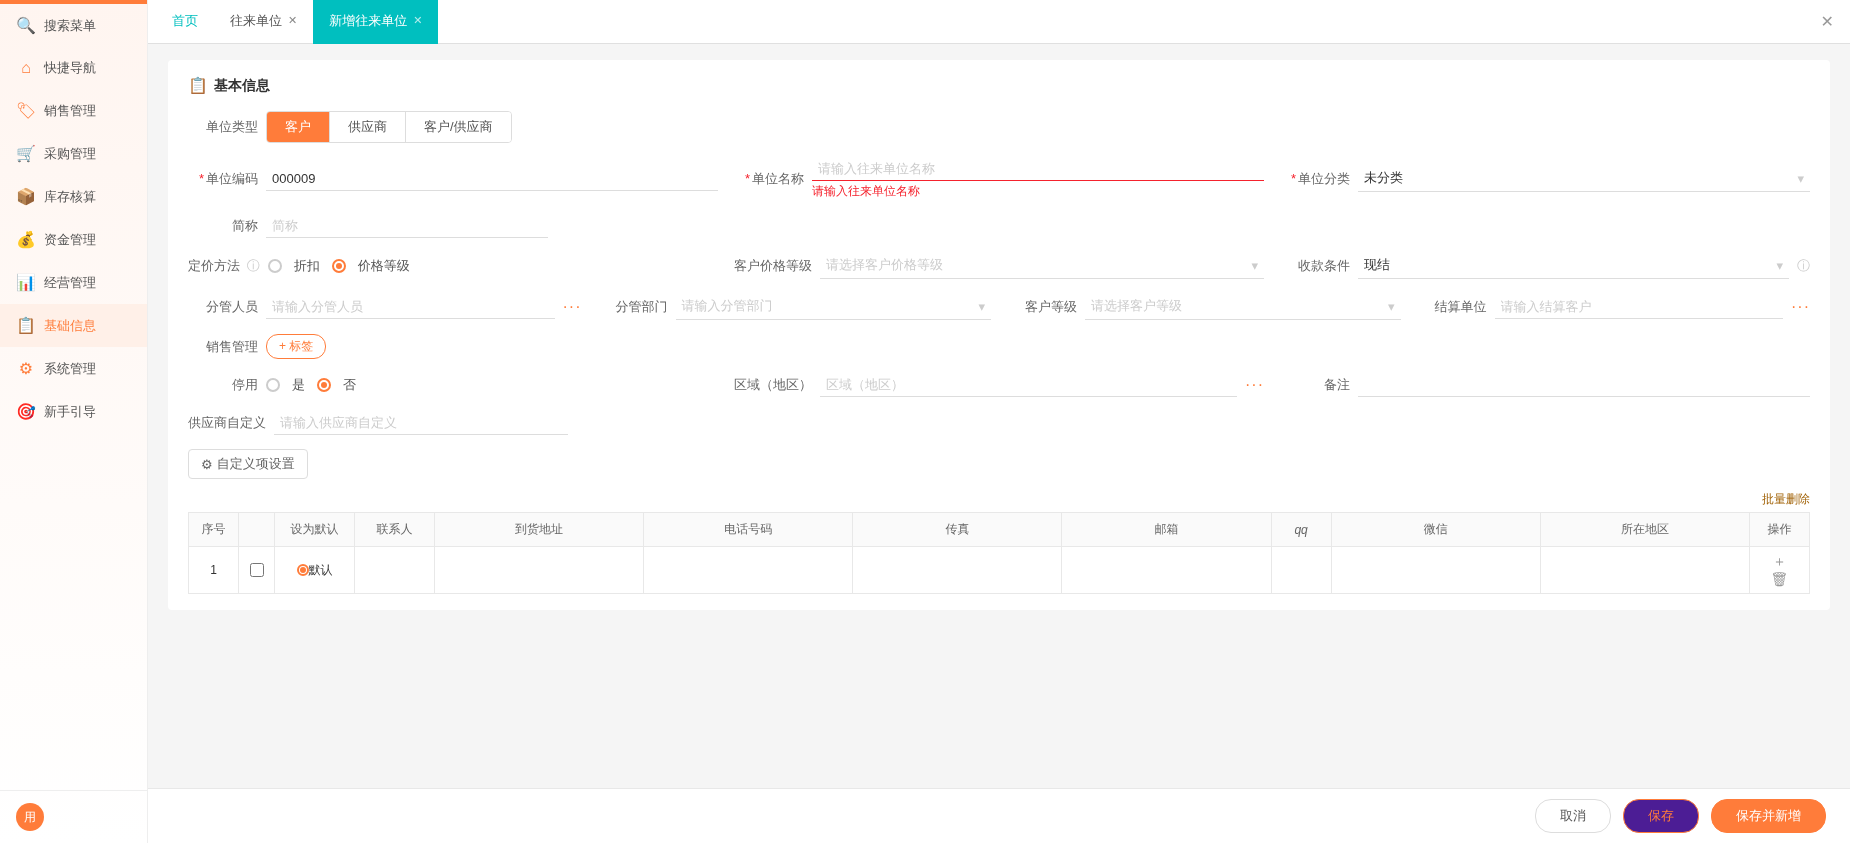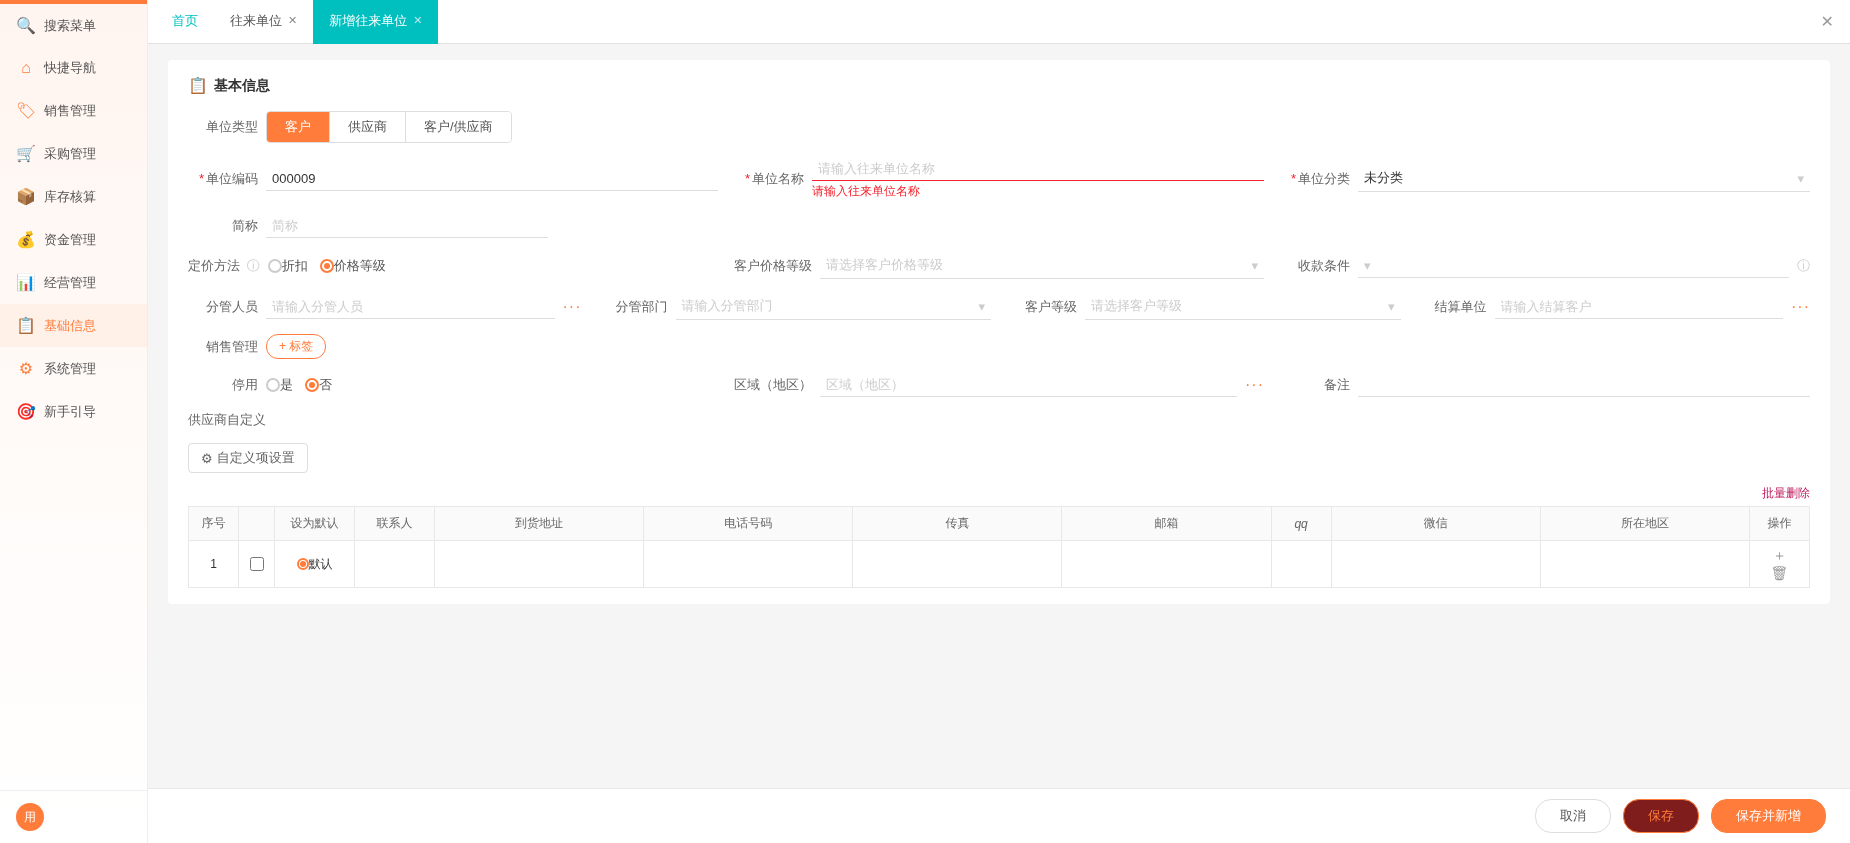--- a/index.html
+++ b/index.html
@@ -177,21 +177,21 @@
       min-width: 120px;
       gap: 4px;
       color: #ccc;
       font-size: 13px;
     }
     .form-select .select-text { flex: 1; }
     .form-select .select-text.has-value { color: #333; }
 
     
     .radio-group { display: flex; align-items: center; gap: 12px; }
-    .radio-item { display: flex; align-items: center; gap: 0; cursor: pointer; }
+    .radio-item { display: flex; align-items: center; gap: 12px; cursor: pointer; }
     .radio-circle {
       width: 14px; height: 14px; border-radius: 50%;
       border: 2px solid #ccc;
       display: flex; align-items: center; justify-content: center;
     }
     .radio-circle.checked { border-color: #ff7c3a; }
     .radio-circle.checked::after { content: ''; width: 6px; height: 6px; border-radius: 50%; background: #ff7c3a; }
     .radio-label { font-size: 13px; color: #555; }
 
     
@@ -212,39 +212,39 @@
     .custom-settings-btn {
       display: flex; align-items: center; gap: 4px;
       border: 1px solid #ddd; border-radius: 4px;
       padding: 5px 12px; cursor: pointer; color: #666; font-size: 13px;
       background: #fff;
     }
 
     
     .table-section { margin-top: 8px; }
     .table-toolbar { display: flex; justify-content: flex-end; margin-bottom: 4px; }
-    .batch-delete { color: #be185d; font-size: 12px; cursor: pointer; }
+    .batch-delete { color: #a16207; font-size: 12px; cursor: pointer; }
     table { width: 100%; border-collapse: collapse; font-size: 12px; }
     th { background: #fafafa; border: 1px solid #e8e8e8; padding: 8px 12px; color: #666; font-weight: 500; text-align: center; }
     td { border: 1px solid #e8e8e8; padding: 6px; text-align: center; color: #333; }
     .table-action-btn { background: none; border: none; cursor: pointer; color: #999; font-size: 14px; padding: 0 3px; }
 
     
     .footer {
       display: flex;
       justify-content: flex-end;
       align-items: center;
       gap: 12px;
       padding: 10px 24px;
       background: #fff;
       border-top: 1px solid #e8e8e8;
     }
     .btn { padding: 7px 24px; border-radius: 16px; cursor: pointer; font-size: 13px; border: 1px solid; }
     .btn-cancel { background: #fff; border-color: #ddd; color: #555; }
-    .btn-save { background: #7f1d1d; border-color: #ff7c3a; color: #ff7c3a; }
+    .btn-save { background: #4c1d95; border-color: #ff7c3a; color: #ff7c3a; }
     .btn-save-new { background: #ff7c3a; border-color: #ff7c3a; color: #fff; }
 
     
     ::-webkit-scrollbar { width: 6px; }
     ::-webkit-scrollbar-track { background: #f0f0f0; }
     ::-webkit-scrollbar-thumb { background: #ccc; border-radius: 3px; }
 
     .help-icon { color: #ccc; cursor: pointer; font-size: 13px; }
 
     .field-wrapper { position: relative; display: flex; flex-direction: column; flex: 1; }
@@ -387,20 +387,21 @@
         <div class="form-field">
           <span class="form-label">客户价格等级</span>
           <div class="form-select">
             <span class="select-text">请选择客户价格等级</span>
             <span class="select-arrow">▾</span>
           </div>
         </div>
         <div class="form-field">
           <span class="form-label">收款条件</span>
           <div class="form-select">
+            <span class="select-text has-value">现结</span>
             <span class="select-arrow">▾</span>
           </div>
           <span class="help-icon">ⓘ</span>
         </div>
       </div>
 
       <div class="form-row">
         <div class="form-field">
           <span class="form-label">分管人员</span>
           <input class="form-input" type="text" placeholder="请输入分管人员" style="">
@@ -455,20 +456,21 @@
         </div>
         <div class="form-field">
           <span class="form-label">备注</span>
           <input class="form-input" type="text" style="flex: 2 1 0%;">
         </div>
       </div>
 
       <div class="form-row">
         <div class="form-field" style="max-width: 380px;">
           <span class="form-label">供应商自定义</span>
+          <input class="form-input" type="text" placeholder="请输入供应商自定义" style="">
         </div>
       </div>
 
       <div style="margin: 8px 0 12px 0;">
         <button class="custom-settings-btn">
           <span>⚙</span>
           <span> 自定义项设置</span>
         </button>
       </div>
 

